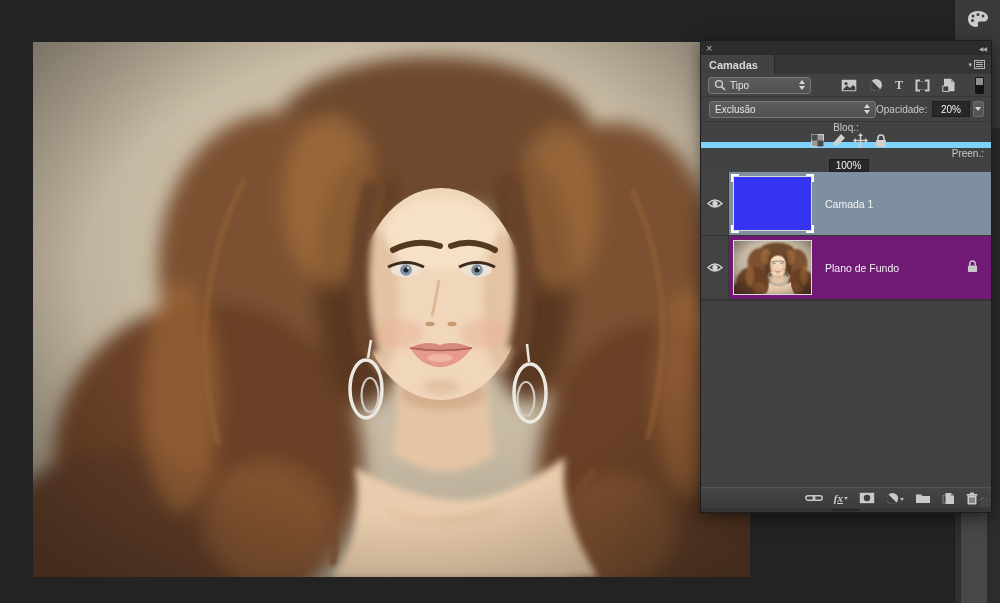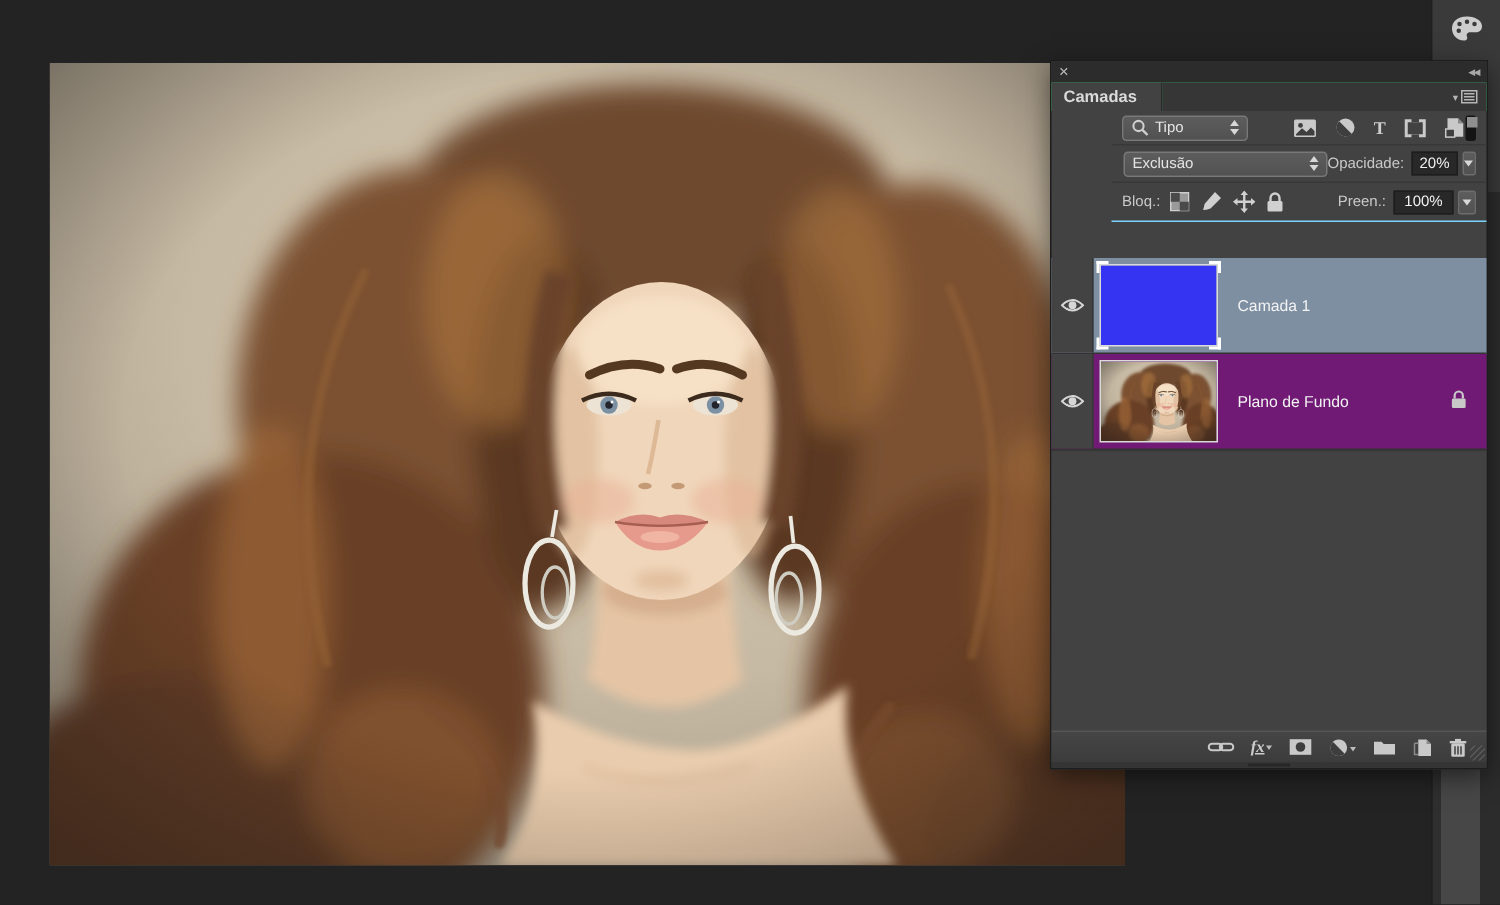--- a/index.html
+++ b/index.html
@@ -56,24 +56,24 @@
     cursor:pointer;
   }
   .tab-filler { flex:1; background:#363636; }
   .panel-menu-btn { background:#363636; border:0; color:#b5b5b5; display:flex;
     align-items:center; gap:2px; padding:0 6px; cursor:pointer; }
   .menu-glyph { font-size:7px; }
   .menu-lines { width:11px; height:9px; border:1px solid #b5b5b5; display:flex;
     flex-direction:column; justify-content:space-evenly; }
   .menu-lines i { display:block; height:1px; background:#b5b5b5; margin:0 1px; }
 
-  .row { display:flex; align-items:center; flex:0 0 auto; padding:0 7px;margin-left:40px; }
+  .row { display:flex; align-items:center; flex:0 0 auto; padding:0 7px; }
   .filter-row { height:23px; border-bottom:1px solid #383838; }
   .blend-row  { height:25px; border-bottom:1px solid #383838; }
-  .lock-row   { height:26px; border-bottom:1px solid #7dd3fc; }
+  .lock-row   { height:26px; border-bottom:6px solid #7dd3fc;flex-direction:column; }
 
   .dropdown {
     height:17px; background:linear-gradient(#5d5d5d,#515151);
     border:1px solid #787878; border-radius:3px;
     display:flex; align-items:center; gap:4px; padding:0 5px; color:#e4e4e4;
     cursor:pointer;
   }
   .dd-search { width:103px; }
   .dd-blend  { width:178px; margin-left:1px; }
   .updown { margin-left:auto; display:flex; flex-direction:column; gap:2px; }

